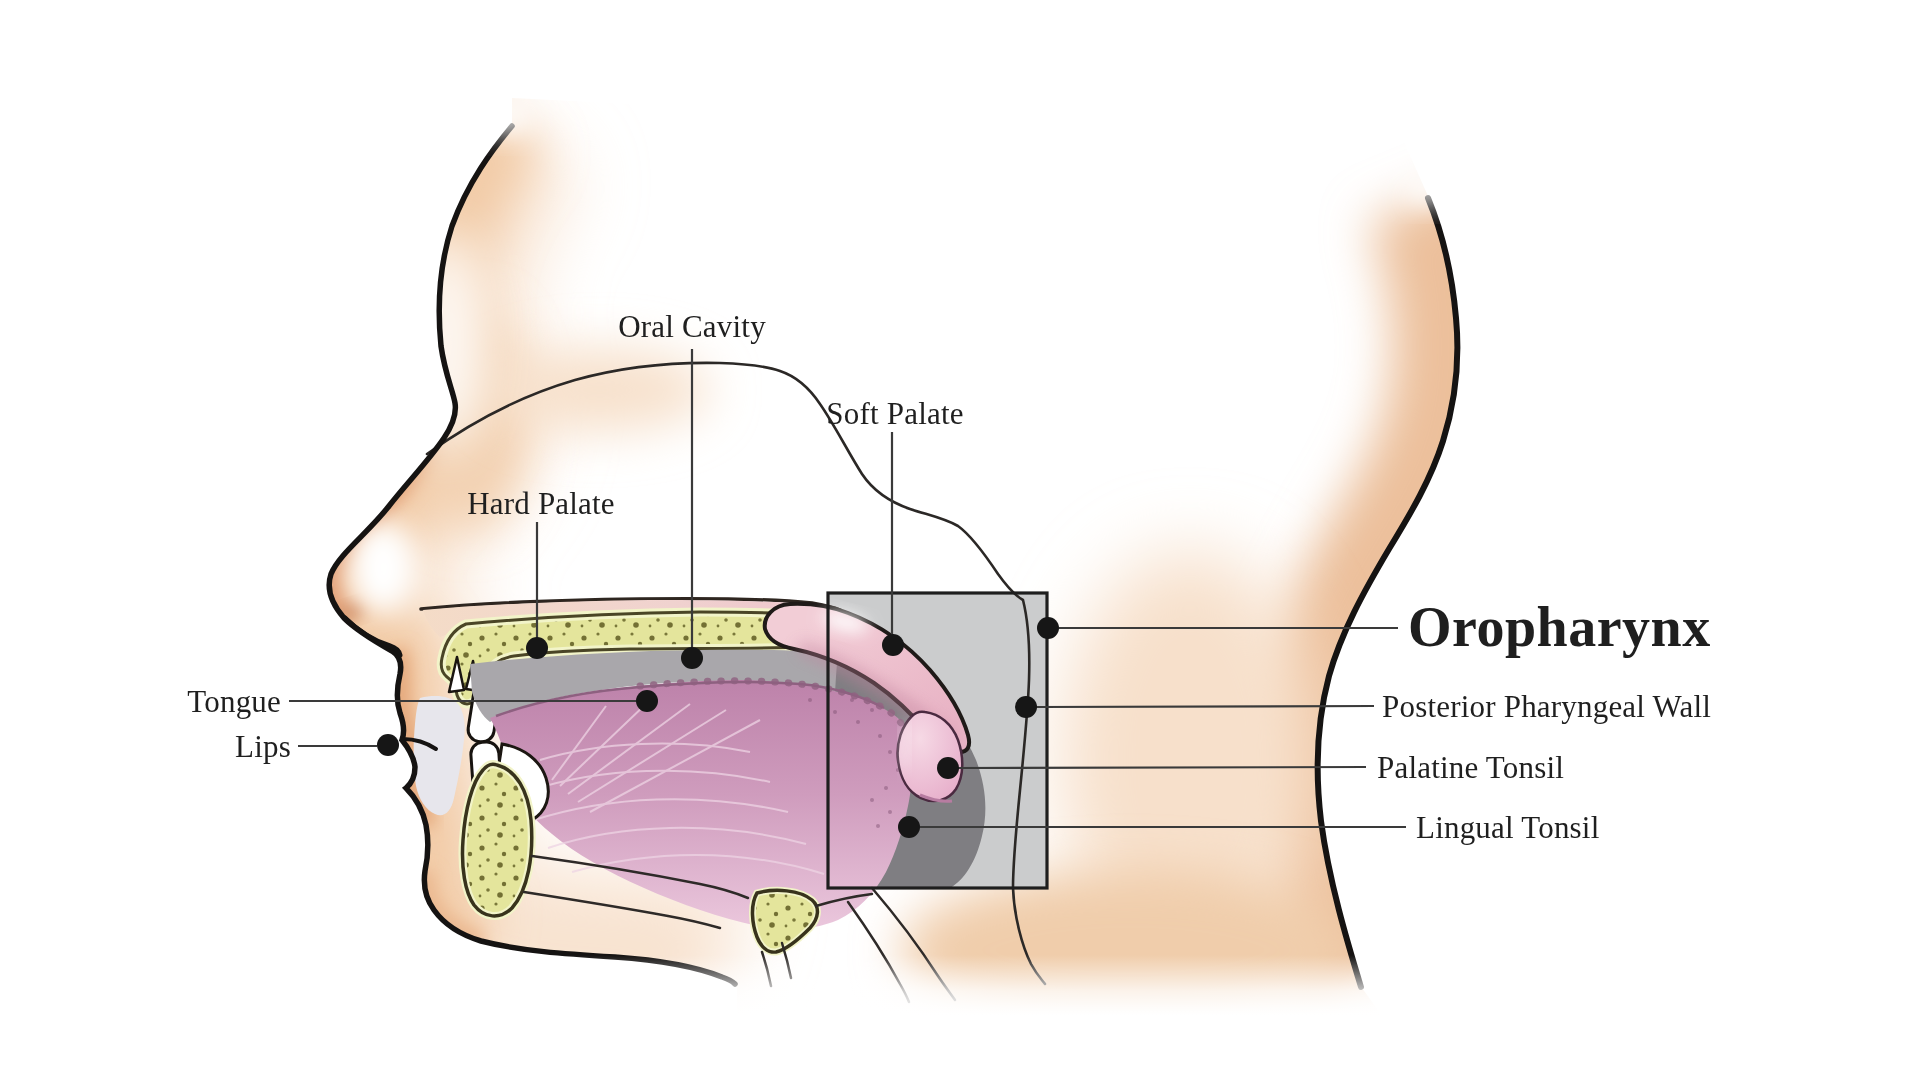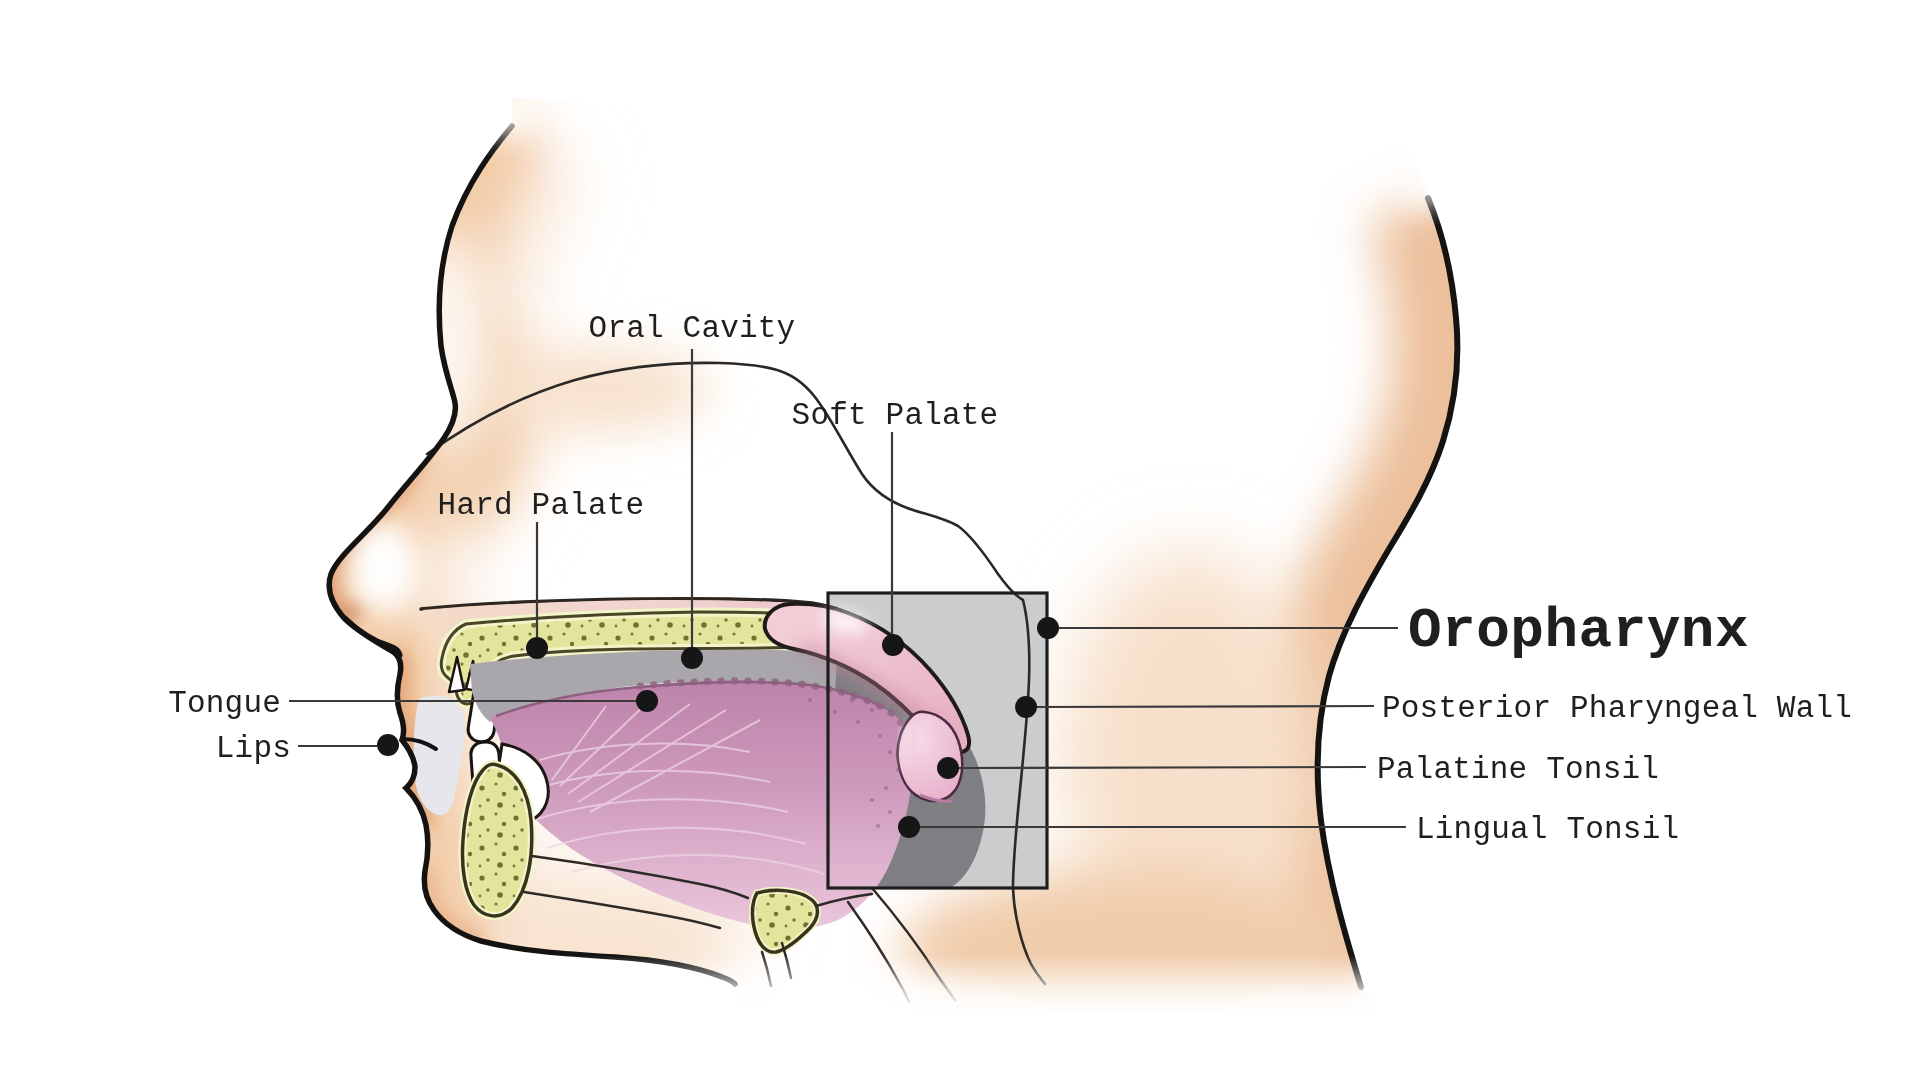--- a/index.html
+++ b/index.html
@@ -1,17 +1,17 @@
 <!DOCTYPE html>
 <html><head>
 <meta charset="utf-8">
 <style>
   html,body{margin:0;padding:0;background:#ffffff;}
   .stage{position:relative;width:1920px;height:1080px;background:#ffffff;overflow:hidden;
-         font-family:Liberation Mono, monospace;}
+         font-family:Liberation Serif, serif;}
   svg{display:block;}
   text{fill:#1f1f1f;}
   .lbl{font-size:31px;letter-spacing:0.2px;}
   .lbl-big{font-size:56px;font-weight:bold;letter-spacing:0.5px;}
 </style>
 </head>
 <body>
 
 <div class="stage">
 <svg width="1920" height="1080" viewBox="0 0 1920 1080">

